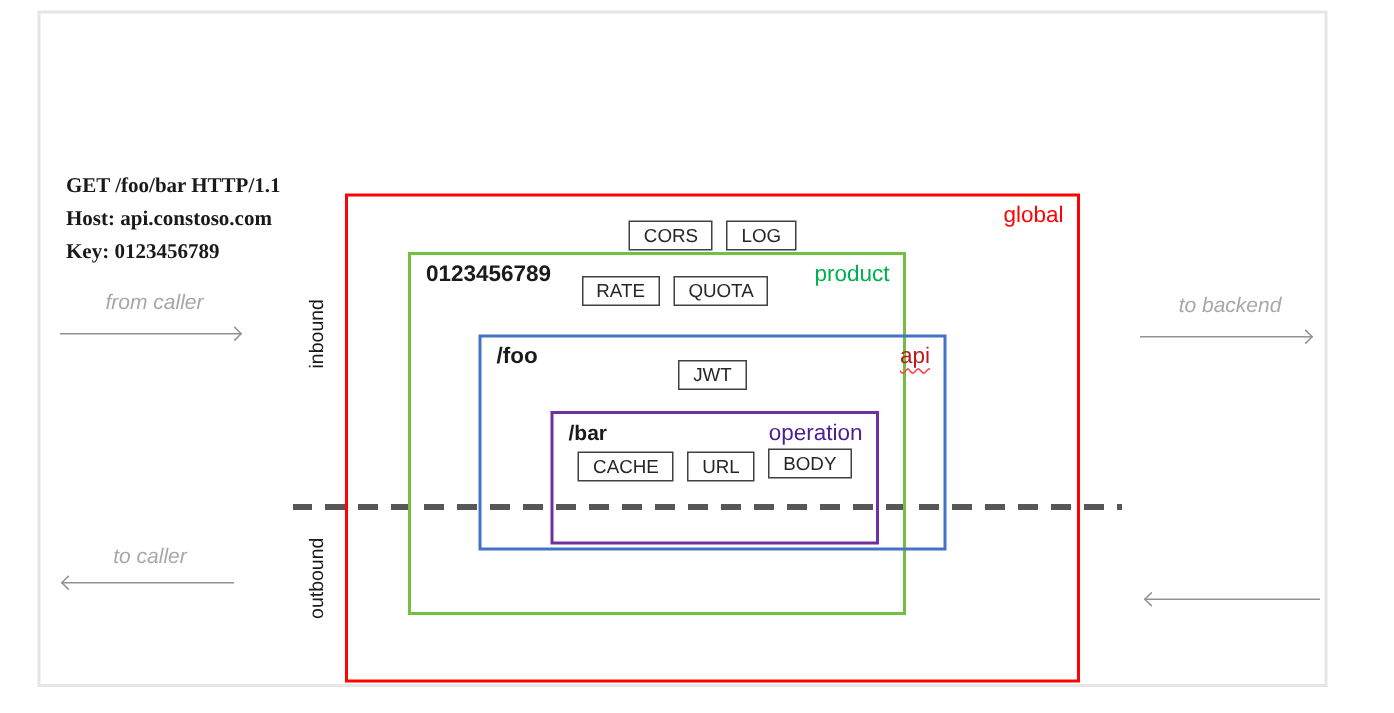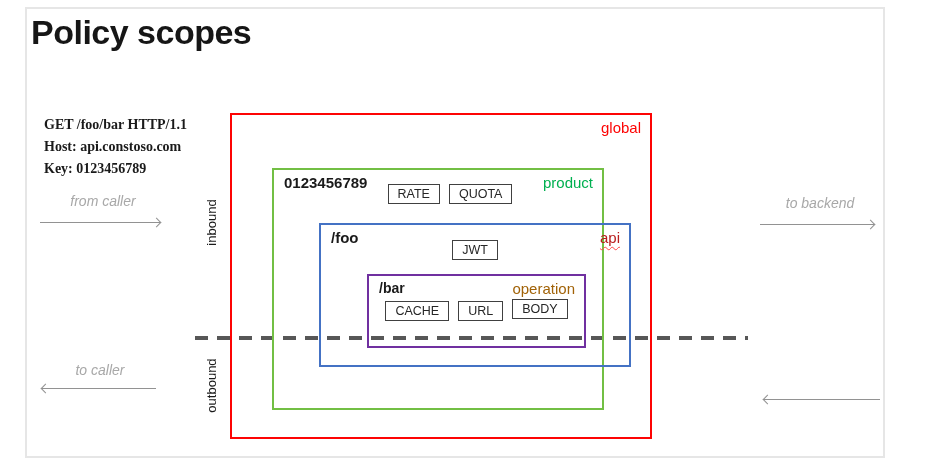--- a/index.html
+++ b/index.html
@@ -13,44 +13,43 @@
   .request { left:44px; top:114px; font-size:14px; font-weight:700; color:#1a1a1a; line-height:22px;font-family:Liberation Serif, serif; }
   .flow-label { font-size:14px; font-style:italic; color:#a8a8a8; width:120px; text-align:center; }
   .rot-label { font-size:13px; color:#1a1a1a; text-align:center; transform:rotate(-90deg); }
   .arrow { height:8px; }
   .arrow .shaft { display:block; height:1px; background:#929292; width:100%; margin-top:3px; }
   .arrow .head { position:absolute; top:0; width:7px; height:7px;
                  border-top:1.5px solid #929292; border-right:1.5px solid #929292; }
   .arrow.right .head { right:0; transform:rotate(45deg); }
   .arrow.left .head { left:0; transform:rotate(-135deg); }
   .scope { border-style:solid; border-width:2px; background:transparent; }
-  .scope-global    { left:230px; top:113px; width:422px; height:326px; border-color:#fd0404; }
+  .scope-global    { left:230px; top:129px; width:490px; height:326px; border-color:#fd0404; }
   .scope-product   { left:272px; top:168px; width:332px; height:242px; border-color:#72bf44; }
   .scope-api       { left:319px; top:223px; width:312px; height:144px; border-color:#4472c4; }
-  .scope-operation { left:367px; top:274px; width:219px; height:74px;  border-color:#7030a0; }
+  .scope-operation { left:367px; top:274px; width:219px; height:89px;  border-color:#7030a0; }
   .scope-label { position:absolute; top:4px; right:9px; font-size:15px; }
   .lbl-global { color:#fd0404; }
   .lbl-product { color:#00b050; }
   .lbl-api { color:#b91c1c; text-decoration:underline wavy #ff4545 1px; text-underline-offset:3px; }
-  .lbl-operation { color:#a16207;text-align:right; }
+  .lbl-operation { color:#4c1d95;text-align:right; }
   .scope-key { position:absolute; top:4px; left:10px; font-size:15px; font-weight:700; color:#1a1a1a; }
   .chip-row { position:absolute; left:0; right:0; display:flex; justify-content:center; gap:9px; }
   .row-global { top:16px; } .row-product { top:14px;margin-left:24px; } .row-api { top:15px; } .row-operation { top:25px; }
   .chip { border:1.5px solid #404040; background:#ffffff; color:#262626;
           font-size:12.5px; line-height:16px; padding:1px 9px; }
   .dashed-line { left:195px; top:336px; width:553px; height:4px;
                  background:repeating-linear-gradient(90deg,#575757 0 13px,transparent 13px 22px); }
 </style>
 </head>
 <body>
 
 <div class="canvas">
   <div class="slide"></div>
 
-  <div class="abs title">Policy scopes</div>
 
   <div class="abs request">
     <div>GET /foo/bar HTTP/1.1</div>
     <div>Host: api.constoso.com</div>
     <div>Key: 0123456789</div>
   </div>
 
   <div class="abs flow-label" style="left:43px; top:193px;">from caller</div>
   <div class="abs arrow right" style="left:40px; top:219px; width:120px;">
     <span class="shaft"></span>
@@ -74,20 +73,24 @@
     <span class="head"></span>
   </div>
 
   <div class="abs rot-label" style="left:176px; top:215px; width:70px;">inbound</div>
   <div class="abs rot-label" style="left:171px; top:378px; width:80px;">outbound</div>
 
   <div class="abs dashed-line"></div>
 
   <div class="abs scope scope-global">
     <span class="scope-label lbl-global">global</span>
+    <div class="chip-row row-global">
+      <span class="chip">CORS</span>
+      <span class="chip">LOG</span>
+    </div>
   </div>
 
   <div class="abs scope scope-product">
     <span class="scope-key">0123456789</span>
     <span class="scope-label lbl-product">product</span>
     <div class="chip-row row-product">
       <span class="chip">RATE</span>
       <span class="chip">QUOTA</span>
     </div>
   </div>

